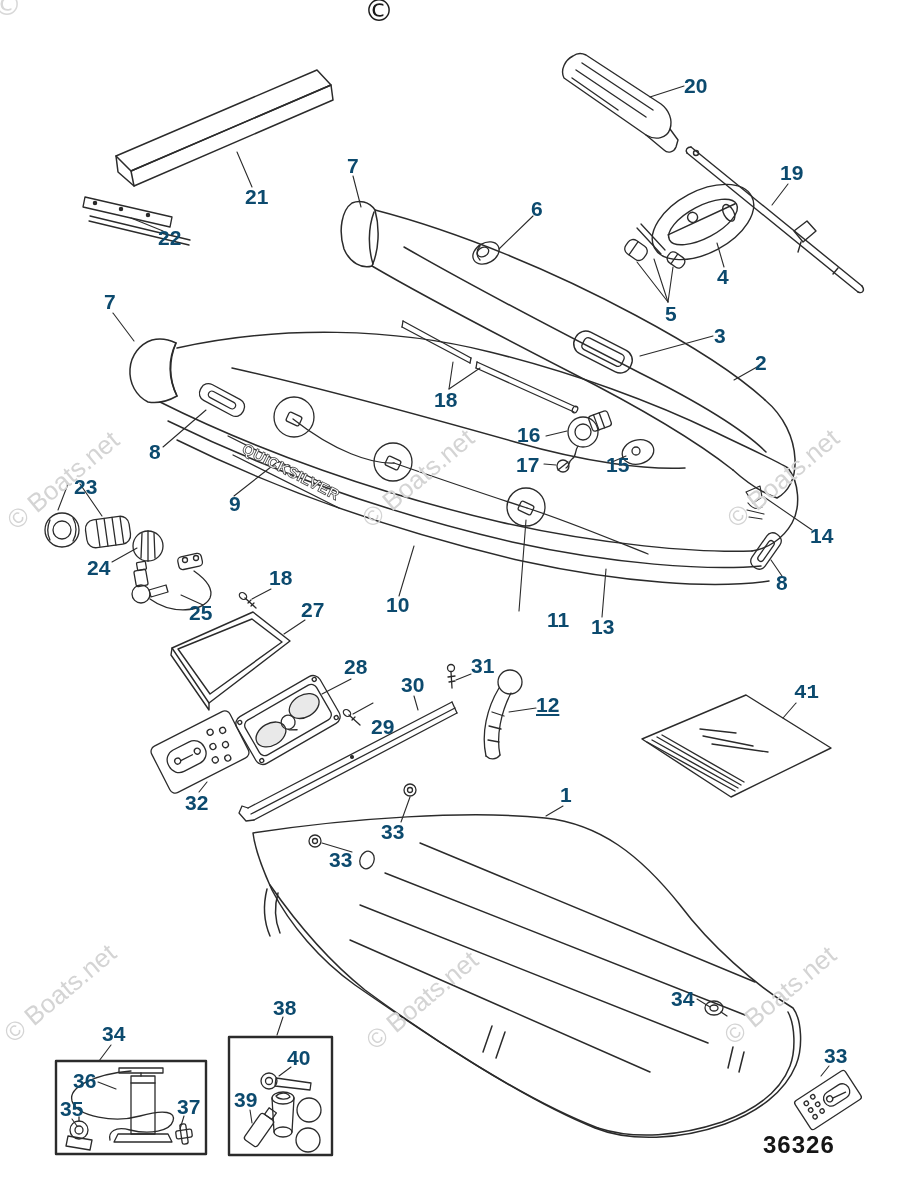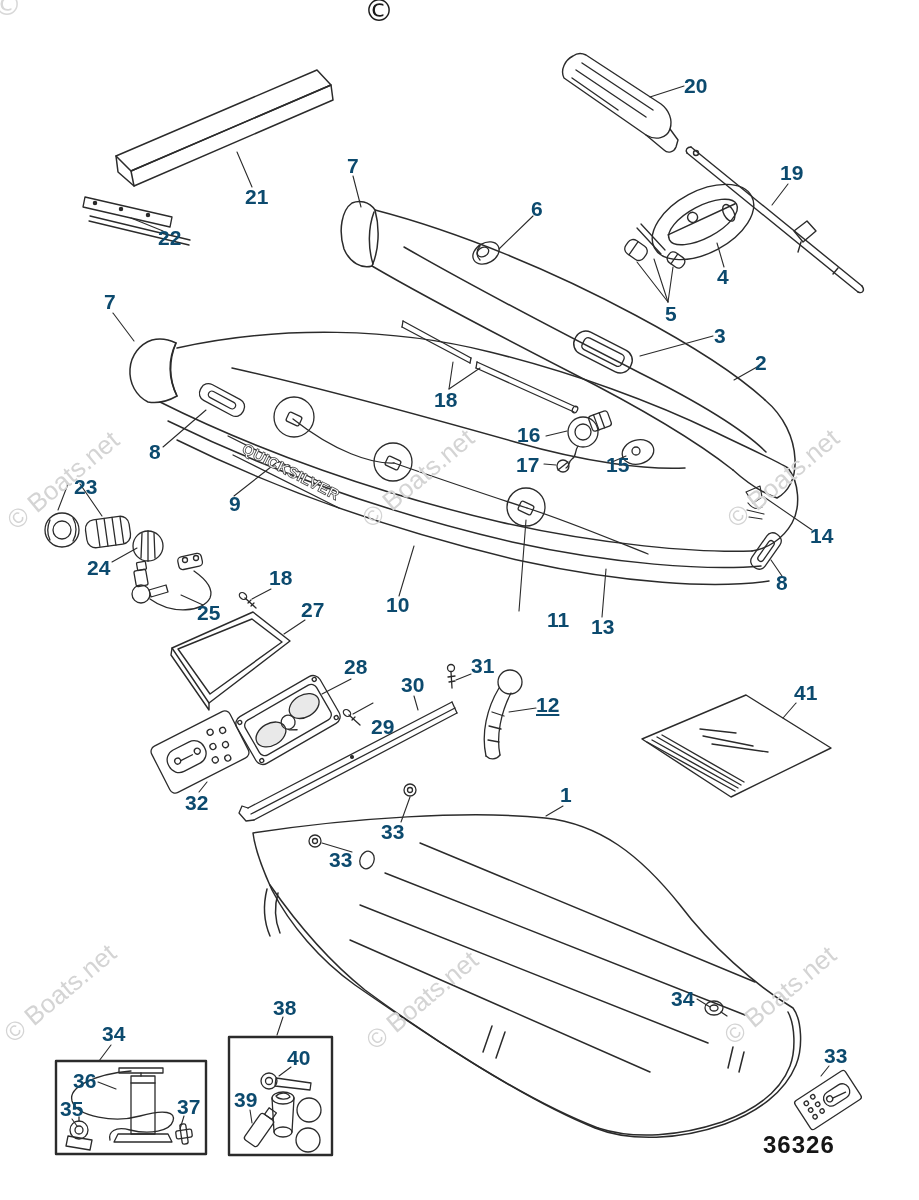--- a/index.html
+++ b/index.html
@@ -463,30 +463,30 @@
   <div class="co" style="left:517px;top:424px;">16</div>
   <div class="co" style="left:516px;top:454px;">17</div>
   <div class="co" style="left:606px;top:454px;">15</div>
   <div class="co" style="left:810px;top:525px;">14</div>
   <div class="co" style="left:776px;top:572px;">8</div>
   <div class="co" style="left:591px;top:616px;">13</div>
   <div class="co" style="left:386px;top:594px;">10</div>
   <div class="co" style="left:507px;top:609px;margin-left:40px;">11</div>
   <div class="co" style="left:56px;top:476px;margin-left:18px;">23</div>
   <div class="co" style="left:87px;top:557px;">24</div>
-  <div class="co" style="left:197px;top:602px;">25</div>
+  <div class="co" style="left:189px;top:602px;">25</div>
   <div class="co" style="left:269px;top:567px;">18</div>
   <div class="co" style="left:301px;top:599px;">27</div>
   <div class="co" style="left:344px;top:656px;">28</div>
   <div class="co" style="left:371px;top:716px;">29</div>
   <div class="co" style="left:401px;top:674px;">30</div>
   <div class="co" style="left:471px;top:655px;">31</div>
   <div class="co" style="left:536px;top:694px;text-decoration:underline;">12</div>
   <div class="co" style="left:185px;top:792px;">32</div>
-  <div class="co" style="left:794px;top:682px;">41</div>
+  <div class="co" style="left:794px;top:682px;font-family:Liberation Mono, monospace;">41</div>
   <div class="co" style="left:560px;top:784px;">1</div>
   <div class="co" style="left:381px;top:821px;">33</div>
   <div class="co" style="left:329px;top:849px;">33</div>
   <div class="co" style="left:671px;top:988px;">34</div>
   <div class="co" style="left:824px;top:1045px;">33</div>
   <div class="co" style="left:102px;top:1023px;">34</div>
   <div class="co" style="left:73px;top:1070px;">36</div>
   <div class="co" style="left:60px;top:1098px;">35</div>
   <div class="co" style="left:177px;top:1096px;">37</div>
   <div class="co" style="left:273px;top:997px;">38</div>

